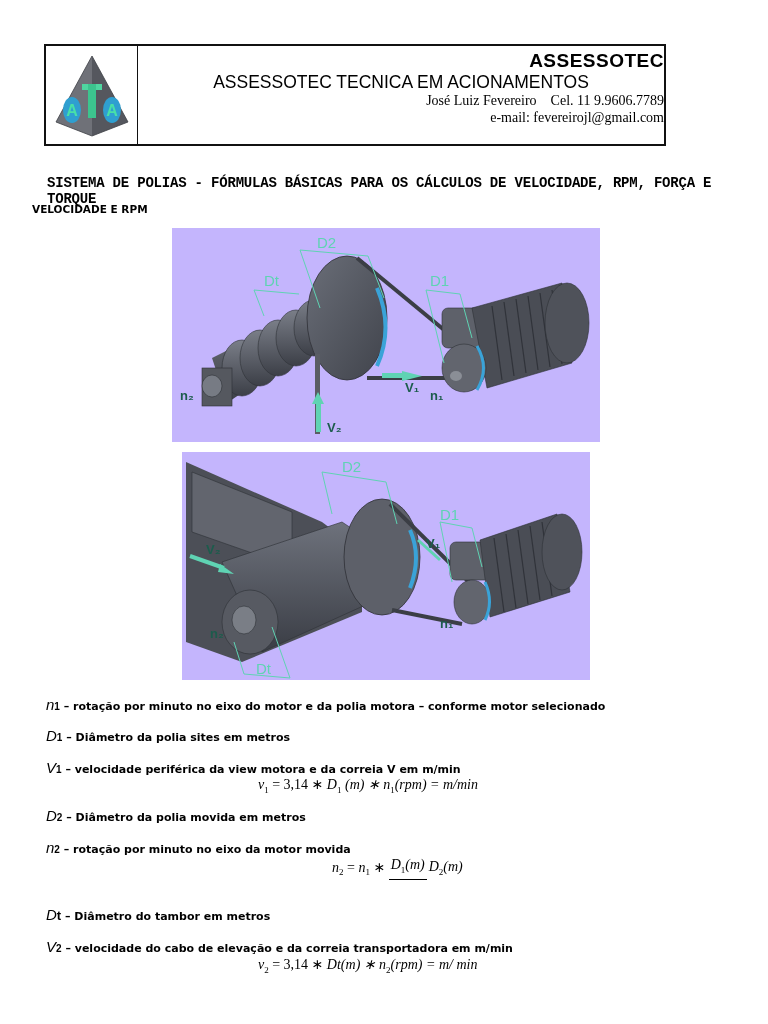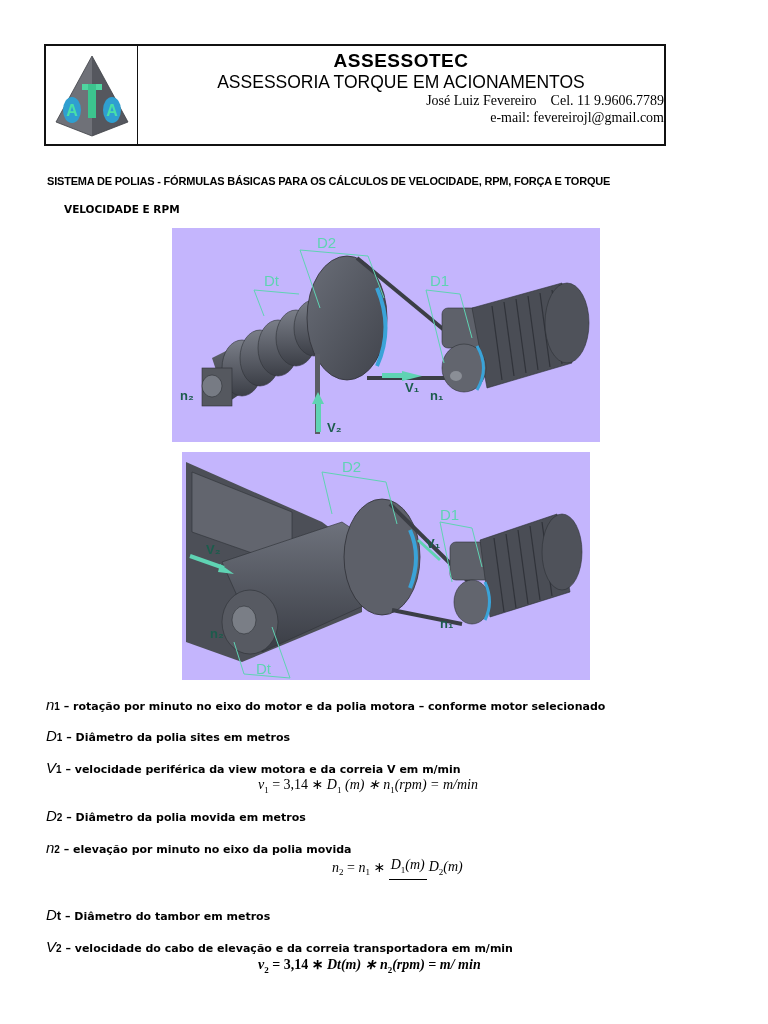--- a/index.html
+++ b/index.html
@@ -1,28 +1,28 @@
 <!DOCTYPE html>
 <html><head>
 <meta charset="utf-8">
 <style>
   html, body { margin: 0; padding: 0; background: #ffffff; }
   body { width: 768px; height: 1024px; position: relative; overflow: hidden; color: #000; font-family: "Liberation Sans", sans-serif; }
 
   .header-box { position: absolute; left: 44px; top: 44px; width: 622px; height: 102px; border: 2px solid #111; box-sizing: border-box; display: flex; }
   .logo-cell { width: 92px; height: 100%; border-right: 1.5px solid #111; display: flex; align-items: center; justify-content: center; box-sizing: border-box; }
   .info-cell { flex: 1; text-align: center; padding-top: 4px; }
-  .brand { font-family: "Liberation Sans", sans-serif; font-weight: bold; font-size: 19px; letter-spacing: 0.5px; line-height: 22px; }
+  .brand { font-family: "Liberation Sans", sans-serif; font-weight: bold; font-size: 19px; letter-spacing: 0.5px; line-height: 22px; text-align: right; }
   .subtitle { font-family: "Liberation Sans", sans-serif; font-size: 17.5px; line-height: 20px; }
   .url { font-family: "Liberation Sans", sans-serif; font-size: 13.5px; line-height: 16px; }
   .contact, .email { font-family: "Liberation Serif", serif; font-size: 14px; line-height: 17px; text-align: right; }
   .contact .gap { display: inline-block; width: 14px; }
 
-  .title-line { position: absolute; left: 47px; top: 175px; font-family: Liberation Sans, sans-serif; font-weight: bold; font-size: 11px; letter-spacing: -0.2px; }
-  .section-line { position: absolute; left: 64px; top: 203px; font-family: "DejaVu Sans", sans-serif; font-weight: bold; font-size: 10.5px; }
+  .title-line { position: absolute; left: 47px; top: 175px; font-family: Liberation Mono, monospace; font-weight: bold; font-size: 14px; letter-spacing: -0.2px; }
+  .section-line { position: absolute; left: 32px; top: 203px; font-family: "DejaVu Sans", sans-serif; font-weight: bold; font-size: 10.5px; }
 
   .figure { position: absolute; background: #c4b5fd; }
   .fig1 { left: 172px; top: 228px; width: 428px; height: 214px; }
   .fig2 { left: 182px; top: 452px; width: 408px; height: 228px; }
 
   .def { position: absolute; left: 46px; font-family: "DejaVu Sans", sans-serif; font-size: 11px; font-weight: bold; white-space: nowrap; }
   .def .sym { font-family: "Liberation Sans", sans-serif; font-style: italic; font-weight: normal; font-size: 15px; }
   .def .sym sub, .def .sym .s { font-size: 10px; font-style: normal; font-weight: bold; }
   .formula { position: absolute; font-family: "Liberation Serif", serif; font-size: 14px; white-space: nowrap; }
   .formula i { font-style: italic; }
@@ -43,21 +43,21 @@
       <rect x="30" y="32" width="20" height="6" fill="#4fd6a0"></rect>
       <rect x="36" y="32" width="8" height="34" fill="#3cc48e"></rect>
       <ellipse cx="20" cy="58" rx="9" ry="13" fill="#2f9fd0"></ellipse>
       <text x="20" y="64" font-family="Liberation Sans, sans-serif" font-weight="bold" font-size="16" fill="#48e0a8" text-anchor="middle">A</text>
       <ellipse cx="60" cy="58" rx="9" ry="13" fill="#2f9fd0"></ellipse>
       <text x="60" y="64" font-family="Liberation Sans, sans-serif" font-weight="bold" font-size="16" fill="#48e0a8" text-anchor="middle">A</text>
     </svg>
   </div>
   <div class="info-cell">
     <div class="brand">ASSESSOTEC</div>
-    <div class="subtitle">ASSESSORIA TORQUE EM ACIONAMENTOS</div>
+    <div class="subtitle">ASSESSOTEC TECNICA EM ACIONAMENTOS</div>
     <div class="contact">
       <span>José Luiz Fevereiro</span><span class="gap"></span><span>Cel. 11 9.9606.7789</span>
     </div>
     <div class="email">e-mail: fevereirojl@gmail.com</div>
   </div>
 </div>
 
 <div class="title-line">SISTEMA DE POLIAS - FÓRMULAS BÁSICAS PARA OS CÁLCULOS DE VELOCIDADE, RPM, FORÇA E TORQUE</div>
 <div class="section-line">VELOCIDADE E RPM</div>
 
@@ -217,33 +217,33 @@
 
 <div class="formula" style="left:258px; top:776px;">
   <i>v</i><sub>1</sub><span> = 3,14 ∗ </span><i>D</i><sub>1</sub><i> (m) ∗ </i><i>n</i><sub>1</sub><i>(rpm) = </i><i>m/min</i>
 </div>
 
 <div class="def" style="top:807px;">
   <span class="sym"><span>D</span><span class="s">2</span></span><span> – Diâmetro da polia movida em metros</span>
 </div>
 
 <div class="def" style="top:839px;">
-  <span class="sym"><span>n</span><span class="s">2</span></span><span> – elevação por minuto no eixo da polia movida</span>
+  <span class="sym"><span>n</span><span class="s">2</span></span><span> – rotação por minuto no eixo da motor movida</span>
 </div>
 
 <div class="formula" style="left:332px; top:857px;">
   <i>n</i><sub>2</sub><span> = </span><i>n</i><sub>1</sub><span> ∗ </span><span class="frac">
       <span class="num"><i>D</i><sub>1</sub><i>(m)</i></span>
       <span class="den"><i>D</i><sub>2</sub><i>(m)</i></span>
     </span>
 </div>
 
 <div class="def" style="top:906px;">
   <span class="sym"><span>D</span><span class="s" style="font-size:13px;font-weight:bold;">t</span></span><span> – Diâmetro do tambor em metros</span>
 </div>
 
 <div class="def" style="top:938px;">
   <span class="sym"><span>V</span><span class="s">2</span></span><span> – velocidade do cabo de elevação e da correia transportadora em m/min</span>
 </div>
 
-<div class="formula" style="left:258px; top:956px;font-weight:bold;">
+<div class="formula" style="left:258px; top:956px;">
   <i>v</i><sub>2</sub><span> = 3,14 ∗ </span><i>Dt</i><i>(m) ∗ </i><i>n</i><sub>2</sub><i>(rpm) = </i><i>m/ min</i>
 </div>
 
 </body></html>

